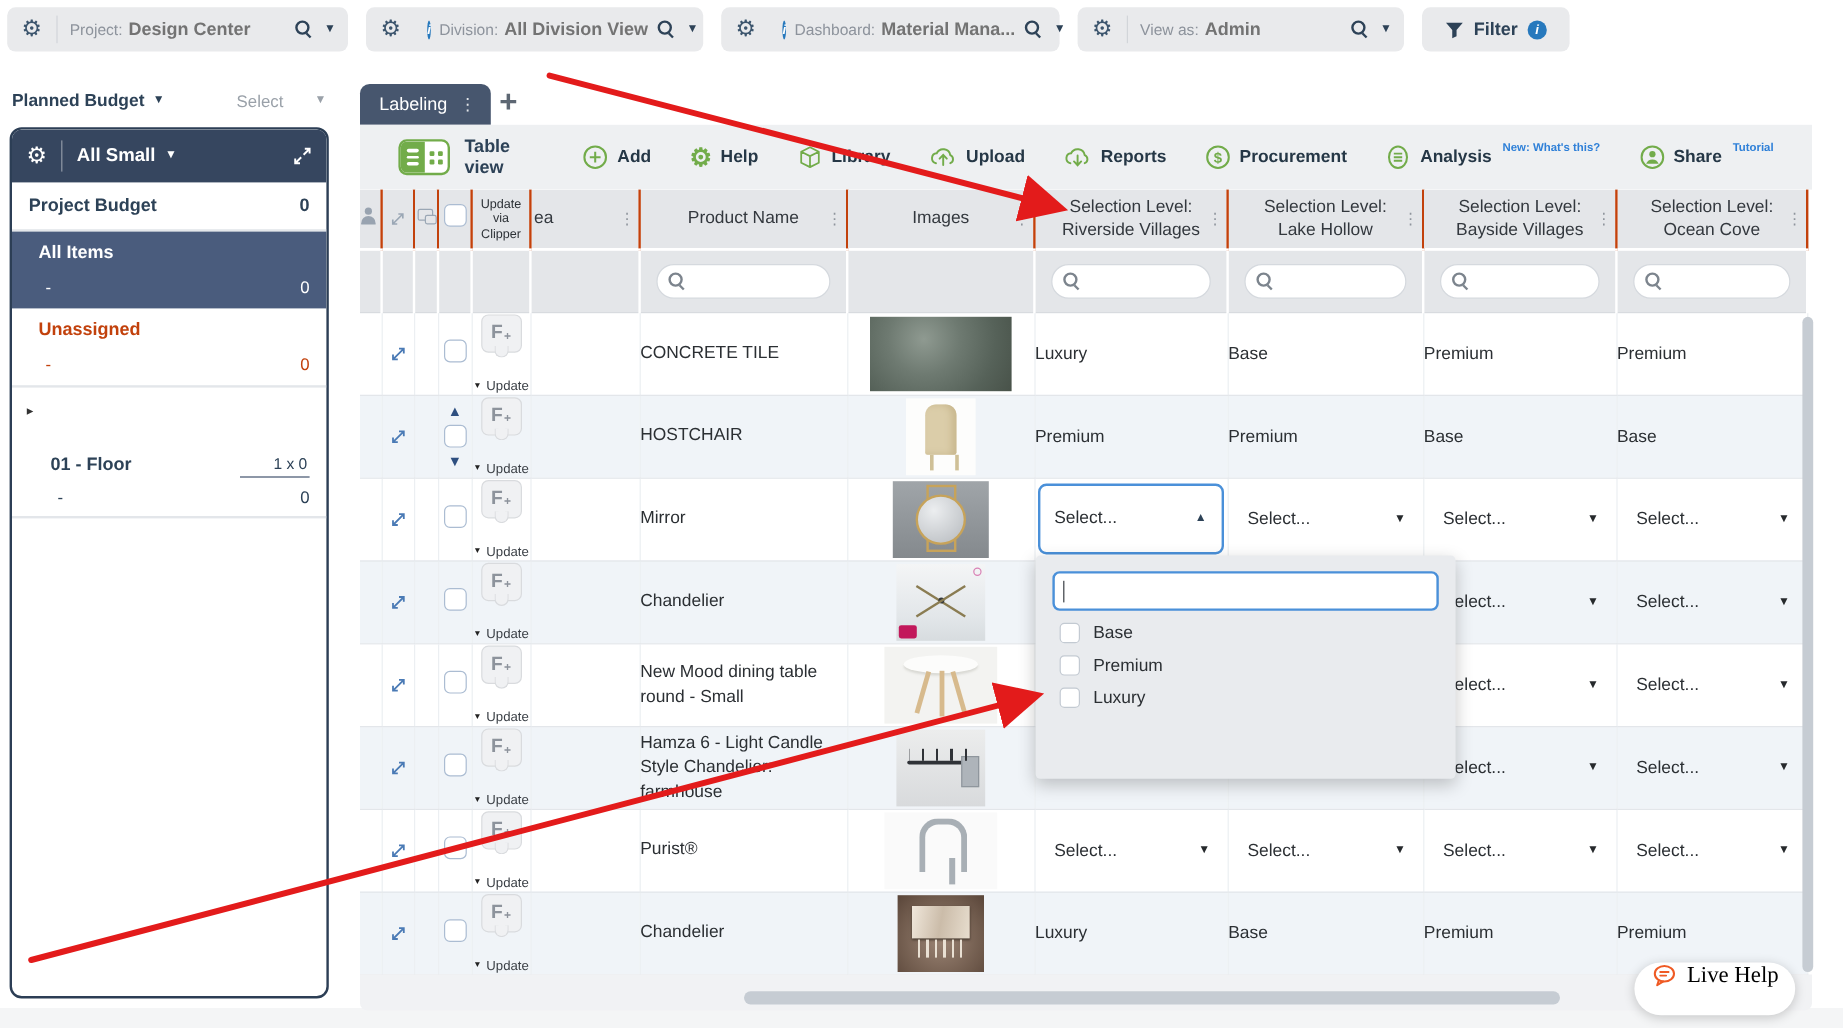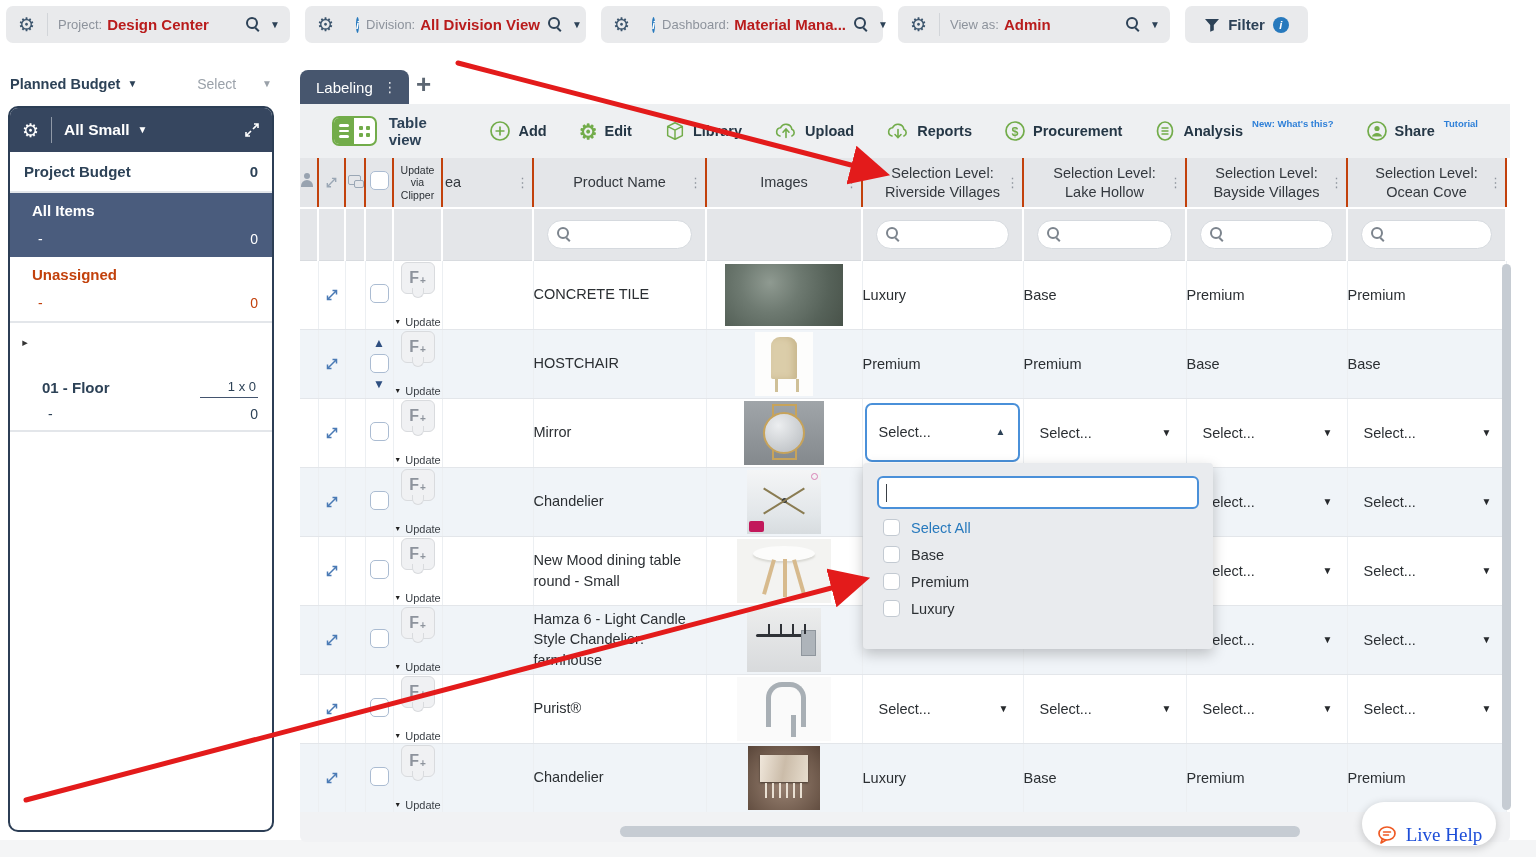--- a/index.html
+++ b/index.html
@@ -15,21 +15,21 @@
   .pill {
     display:flex; align-items:center; background:#e9eaec; border-radius:7px; height:37px; padding:0 10px;
   }
   .pill .gear { font-size:19px; color:#3d566e; line-height:1; margin:0 2px; }
   .pill .vdiv { width:1px; height:23px; background:#d2d5d9; margin:0 10px; }
   .info-dot {
     width:16px; height:16px; border-radius:50%; background:#2779bd; color:#fff; font-size:11px; font-weight:bold;
     display:inline-flex; align-items:center; justify-content:center; margin-right:7px; font-style:italic;
   }
   .pill .prefix { color:#8d939c; font-size:13px; margin-right:5px; white-space:nowrap; }
-  .pill .val { color:#b91c1c; font-size:15px; font-weight:bold; white-space:nowrap; }
+  .pill .val { color:#737373; font-size:15px; font-weight:bold; white-space:nowrap; }
   .pill .right { margin-left:auto; display:flex; align-items:center; gap:9px; padding-left:8px; }
   .mag { position:relative; width:15px; height:15px; display:inline-block; }
   .mag::before { content:""; position:absolute; left:0; top:0; width:8px; height:8px; border:2px solid #2d4257; border-radius:50%; }
   .mag::after { content:""; position:absolute; left:10px; top:10px; width:5px; height:2px; background:#2d4257; transform:rotate(45deg); transform-origin:0 0; }
   .mag.gray::before { border-color:#7c848d; } .mag.gray::after { background:#7c848d; }
   .caret { font-size:10px; color:#2d4257; line-height:1; }
   .p-project { width:284px; } .p-division { width:281px; } .p-dashboard { width:282px; } .p-viewas { width:272px; }
   .p-filter { width:123px; gap:8px; justify-content:center; }
   .p-filter .flabel { font-weight:bold; font-size:15px; color:#2d4257; }
 
@@ -163,22 +163,22 @@
   .opt.blue { color:#2779bd; }
 
   
   .hfoot { position:absolute; left:300px; top:812px; width:1210px; height:30px; background:#f1f2f4; border-radius:0 0 6px 6px; }
   .hthumb { position:absolute; left:620px; top:826px; width:680px; height:11px; border-radius:6px; background:#c6ccd3; z-index:2; }
   .vthumb { position:absolute; left:1502px; top:264px; width:9px; height:546px; border-radius:5px; background:#c6ccd3; }
 
   
   .arrows { position:absolute; left:0; top:0; z-index:30; pointer-events:none; }
   .live-help { position:absolute; left:1362px; top:802px; width:134px; height:44px; background:#fff; border-radius:22px;
-               box-shadow:0 2px 10px rgba(0,0,0,.2); display:flex; align-items:flex-end; justify-content:center; gap:8px;
-               z-index:40; color:#1d4ed8; font-family:"Liberation Serif", serif; font-size:19px; }
+               box-shadow:0 2px 10px rgba(0,0,0,.2); display:flex; align-items:flex-start; justify-content:center; gap:8px;
+               z-index:40; color:#000000; font-family:"Liberation Serif", serif; font-size:19px; }
 </style>
 </head>
 <body>
 
 <div class="bottom-wash"></div>
 
 <div class="topbar">
   <div class="pill p-project">
     <span class="gear">⚙</span>
     <span class="vdiv"></span>
@@ -311,21 +311,21 @@
   <span class="tool-btn">
     <svg width="22" height="22" viewBox="0 0 22 22">
       <circle cx="11" cy="11" r="9" fill="none" stroke="#72ac4a" stroke-width="1.7"></circle>
       <path d="M11 6.5 V15.5 M6.5 11 H15.5" stroke="#72ac4a" stroke-width="1.7"></path>
     </svg>
     <span>Add</span>
   </span>
 
   <span class="tool-btn">
     <span class="gear-green">⚙</span>
-    <span>Edit</span>
+    <span>Help</span>
   </span>
 
   <span class="tool-btn">
     <svg width="22" height="22" viewBox="0 0 24 24">
       <path d="M12 3 L20 7 V17 L12 21 L4 17 V7 Z M4 7 L12 11 L20 7 M12 11 V21" stroke="#72ac4a" stroke-width="1.6" fill="none" stroke-linejoin="round"></path>
     </svg>
     <span>Library</span>
   </span>
 
   <span class="tool-btn">
@@ -795,24 +795,20 @@
     <td class="td c-lvl">Premium</td>
     <td class="td c-lvl">Premium</td>
   </tr>
 </tbody>
   </table>
 
 <div class="lvl-panel">
   <div class="panel-input">
       <span class="text-caret"></span>
     </div>
-  <div class="opt blue">
-    <span class="cbx"></span>
-    <span>Select All</span>
-  </div>
   <div class="opt">
     <span class="cbx"></span>
     <span>Base</span>
   </div>
   <div class="opt">
     <span class="cbx"></span>
     <span>Premium</span>
   </div>
   <div class="opt">
     <span class="cbx"></span>

